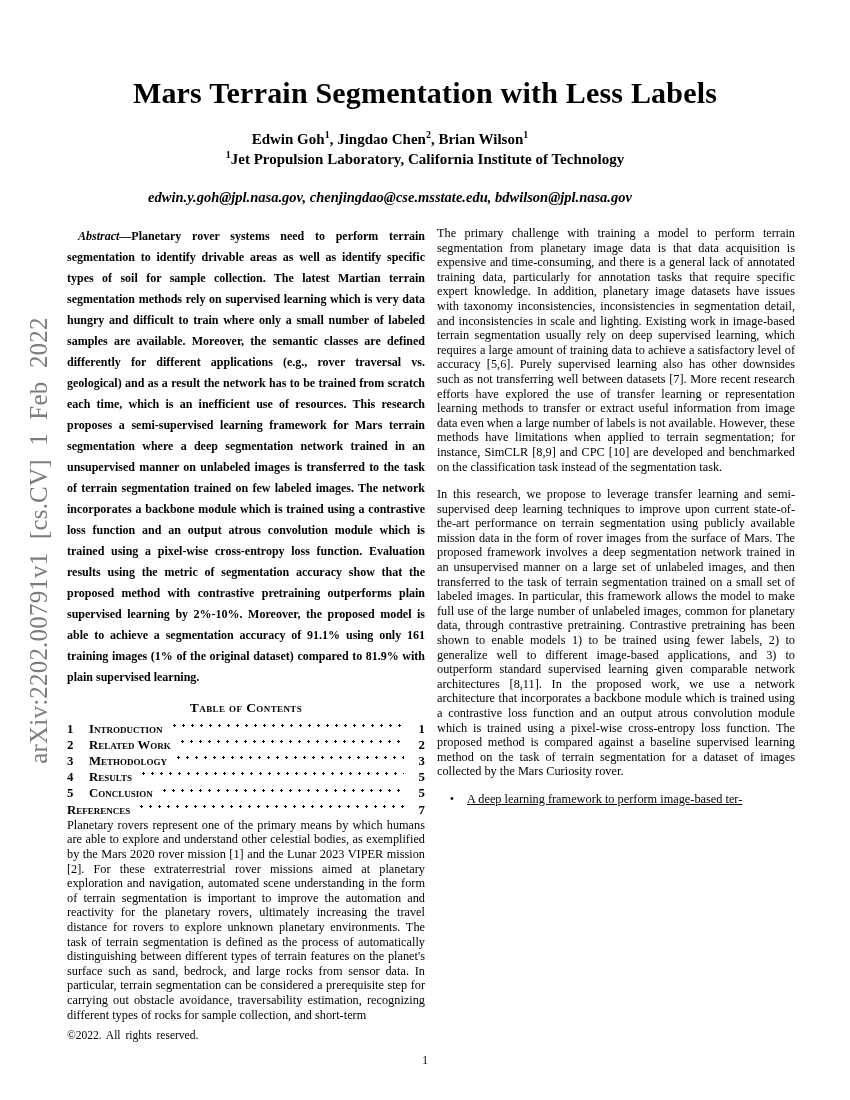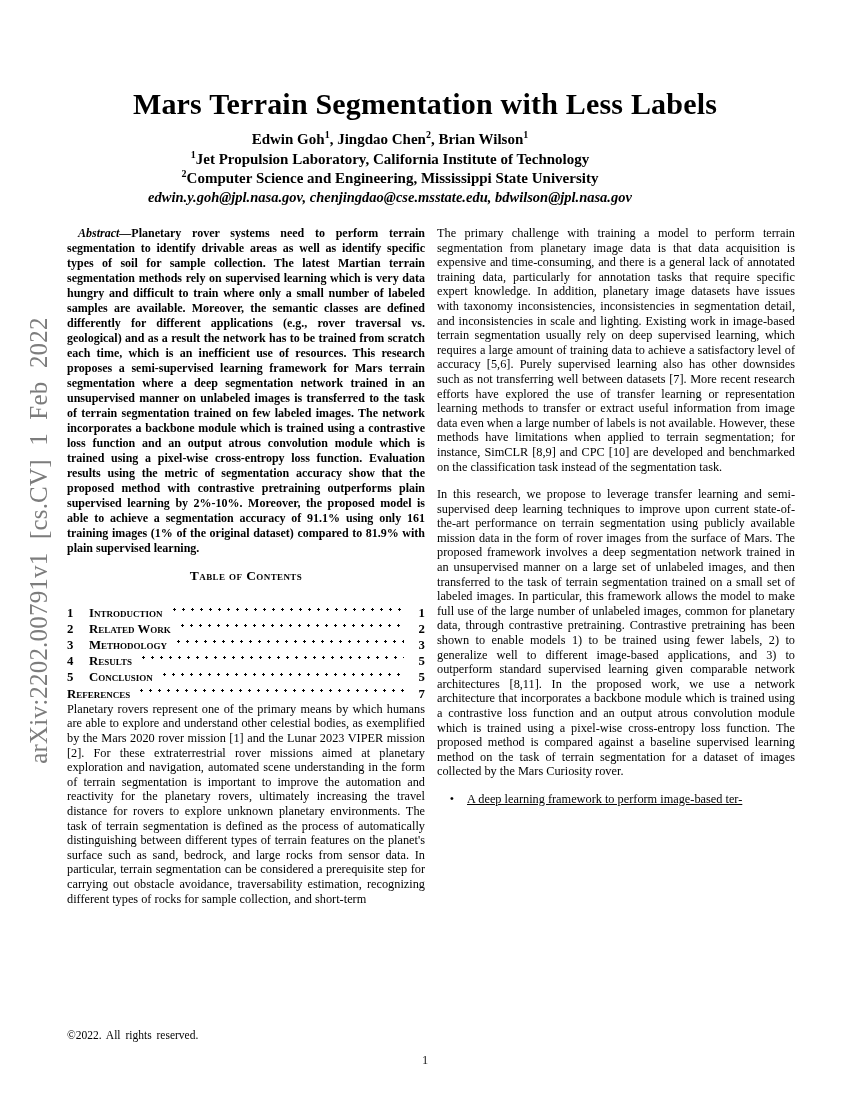--- a/index.html
+++ b/index.html
@@ -11,48 +11,48 @@
   
   .arxiv-banner {
     position:absolute; left:-223px; top:527px; width:522px; height:27px;
     transform:rotate(-90deg);
     text-align:center; white-space:nowrap;
     font-size:25px; color:#7c7c7c; letter-spacing:0.2px; word-spacing:7px;
   }
 
   
   .title {
-    position:absolute; top:87px; left:0; width:850px; text-align:center;
+    position:absolute; top:76px; left:0; width:850px; text-align:center;
     font-size:30px; font-weight:bold; letter-spacing:0.2px;
   }
   .head-line { position:absolute; left:0; width:780px; text-align:center; font-weight:bold; }
   .authors  { top:131px; font-size:15px; }
-  .affil-1  { top:151px; font-size:15px; }
+  .affil-1  { top:151px; font-size:15px;margin-left:35px; }
   .affil-2  { top:170px; font-size:15px; }
   .emails   { top:189px; font-size:14.5px;font-style:italic; }
   sup.auth-sup { font-size:10px; line-height:0; }
 
   
   .col {
     position:absolute; top:226px; width:358px;
     font-size:12.3px; line-height:14.6px; text-align:justify;
   }
   .col-left  { left:67px; }
   .col-right { left:437px; }
   .col p { margin:0 0 13px 0; }
 
   .abstract {
-    font-weight:bold; font-size:12px; line-height:15px; text-indent:11px;
+    font-weight:bold; font-size:12px; line-height:21px; text-indent:11px;
   }
   .abs-label { font-style:italic; }
 
   
   .toc-title {
     text-align:center; font-variant:small-caps; font-weight:bold;
-    font-size:13.5px; margin:2px 0 21px 0; letter-spacing:0.4px;
+    font-size:13.5px; margin:2px 0 5px 0; letter-spacing:0.4px;
   }
   .toc-row {
     display:flex; align-items:baseline; font-variant:small-caps;
     font-weight:bold; font-size:12.8px; line-height:16.2px; text-align:left;
   }
   .toc-num { width:22px; flex:none; }
   .toc-num:empty { display:none; }
   .toc-dots {
     flex:1; height:13px; margin:0 5px 0 7px; align-self:flex-end;
     background-image:radial-gradient(circle, #000 1.05px, transparent 1.35px);
@@ -86,21 +86,20 @@
 
 <div class="page">
 
   <div class="arxiv-banner">arXiv:2202.00791v1 [cs.CV] 1 Feb 2022</div>
 
   <div class="title">Mars Terrain Segmentation with Less Labels</div>
 
   <div class="head-line authors"><span><span>Edwin Goh</span><sup class="auth-sup">1</sup><span>, </span></span><span><span>Jingdao Chen</span><sup class="auth-sup">2</sup><span>, </span></span><span><span>Brian Wilson</span><sup class="auth-sup">1</sup><span></span></span></div>
 
   <div class="head-line affil-1"><sup class="auth-sup"></sup><sup class="auth-sup">1</sup><span>Jet Propulsion Laboratory, California Institute of Technology</span></div>
-  <div class="head-line affil-2"><sup class="auth-sup">2</sup><span>Computer Science and Engineering, Mississippi State University</span></div>
   <div class="head-line emails">edwin.y.goh@jpl.nasa.gov, chenjingdao@cse.msstate.edu, bdwilson@jpl.nasa.gov</div>
 
   <div class="col col-left">
     <p class="abstract"><span class="abs-label">Abstract—</span><span>Planetary rover systems need to perform terrain segmentation to identify drivable areas as well as identify specific types of soil for sample collection. The latest Martian terrain segmentation methods rely on supervised learning which is very data hungry and difficult to train where only a small number of labeled samples are available. Moreover, the semantic classes are defined differently for different applications (e.g., rover traversal vs. geological) and as a result the network has to be trained from scratch each time, which is an inefficient use of resources. This research proposes a semi-supervised learning framework for Mars terrain segmentation where a deep segmentation network trained in an unsupervised manner on unlabeled images is transferred to the task of terrain segmentation trained on few labeled images. The network incorporates a backbone module which is trained using a contrastive loss function and an output atrous convolution module which is trained using a pixel-wise cross-entropy loss function. Evaluation results using the metric of segmentation accuracy show that the proposed method with contrastive pretraining outperforms plain supervised learning by 2%-10%. Moreover, the proposed model is able to achieve a segmentation accuracy of 91.1% using only 161 training images (1% of the original dataset) compared to 81.9% with plain supervised learning.</span></p>
 
     <div class="toc-title">Table of Contents</div>
 
     <div class="toc-row">
         <span class="toc-num">1</span>
         <span class="toc-label">Introduction</span>

